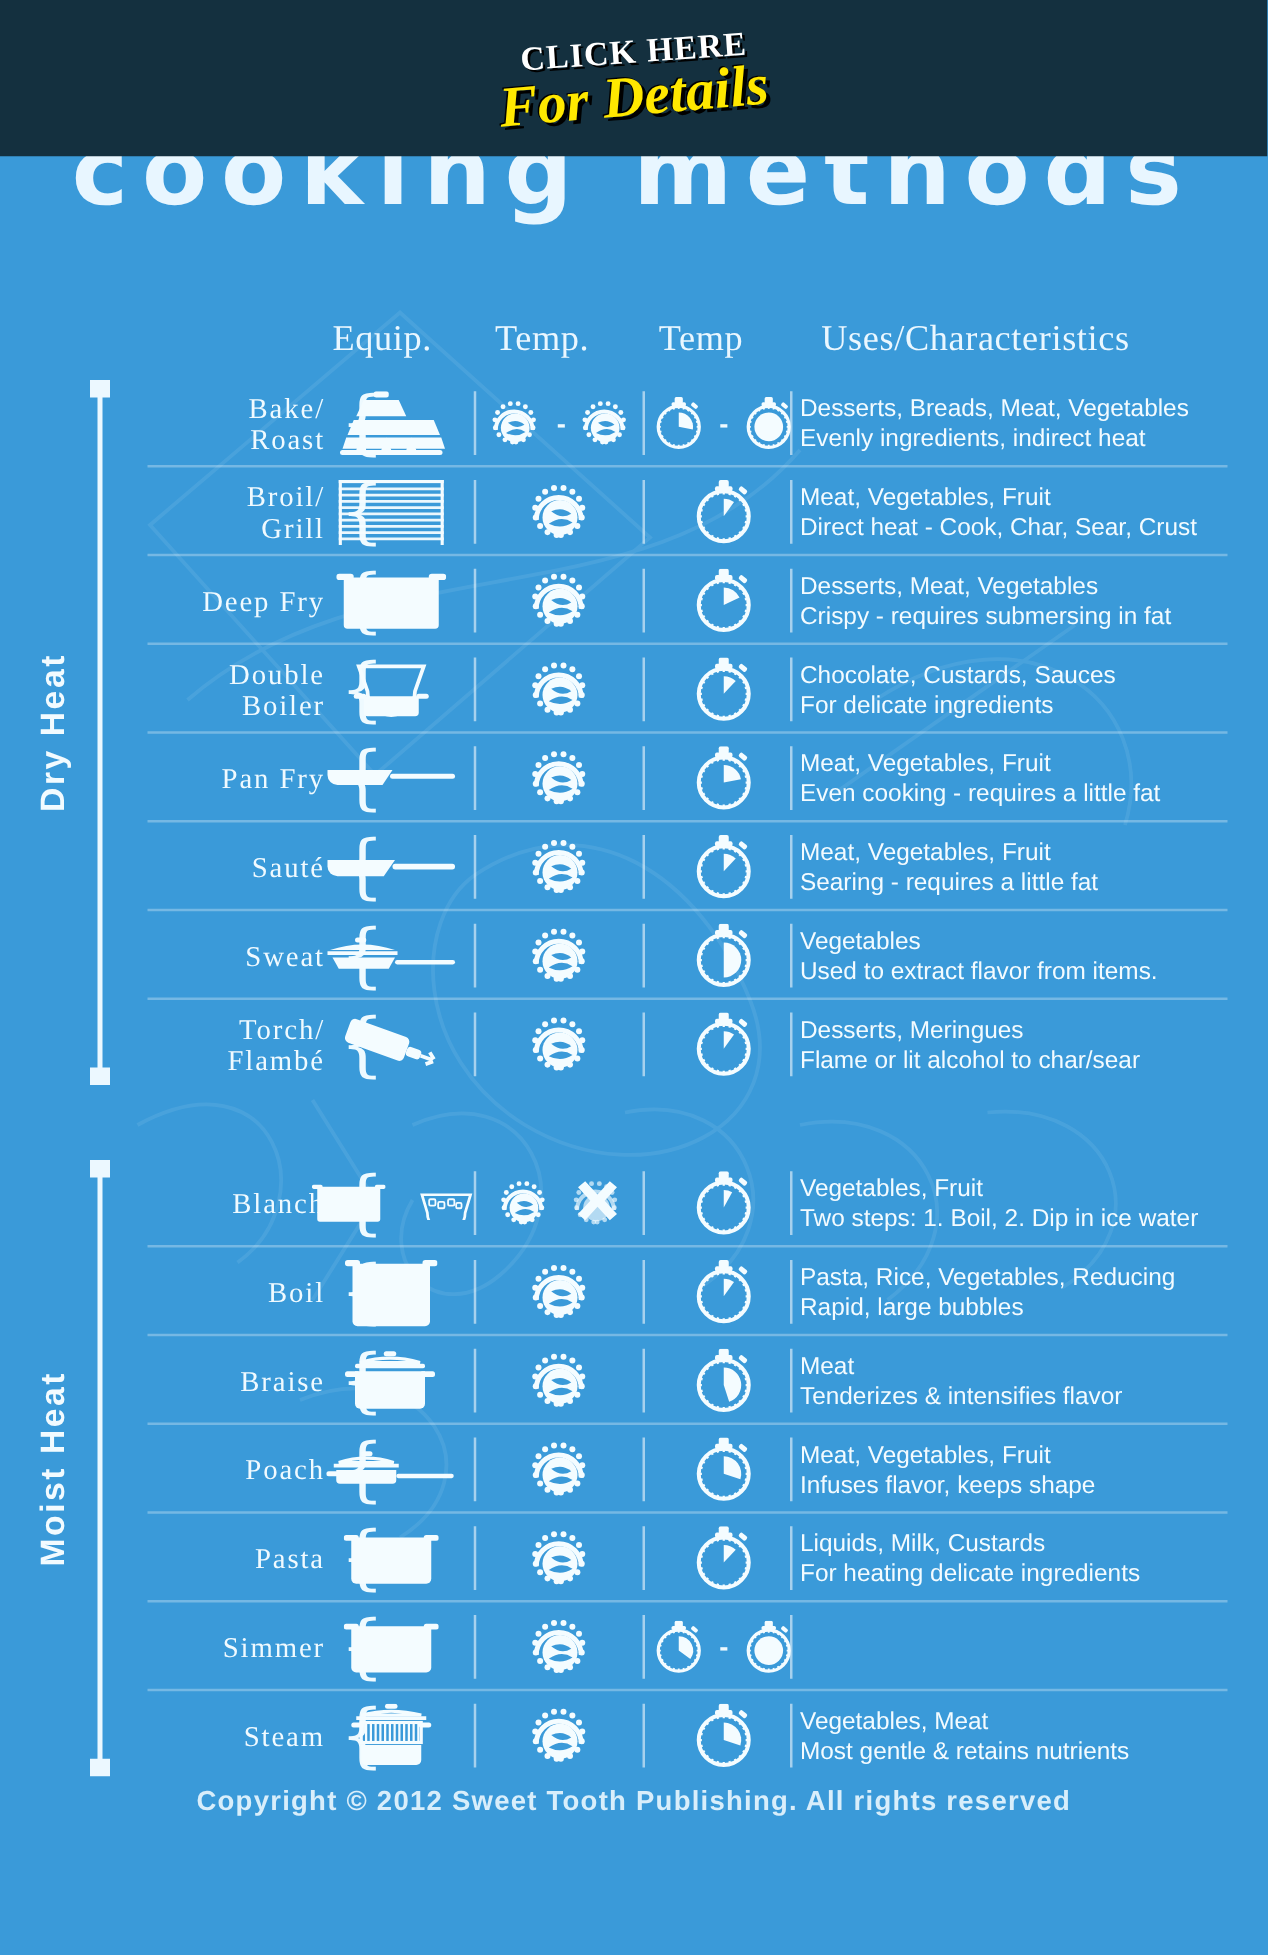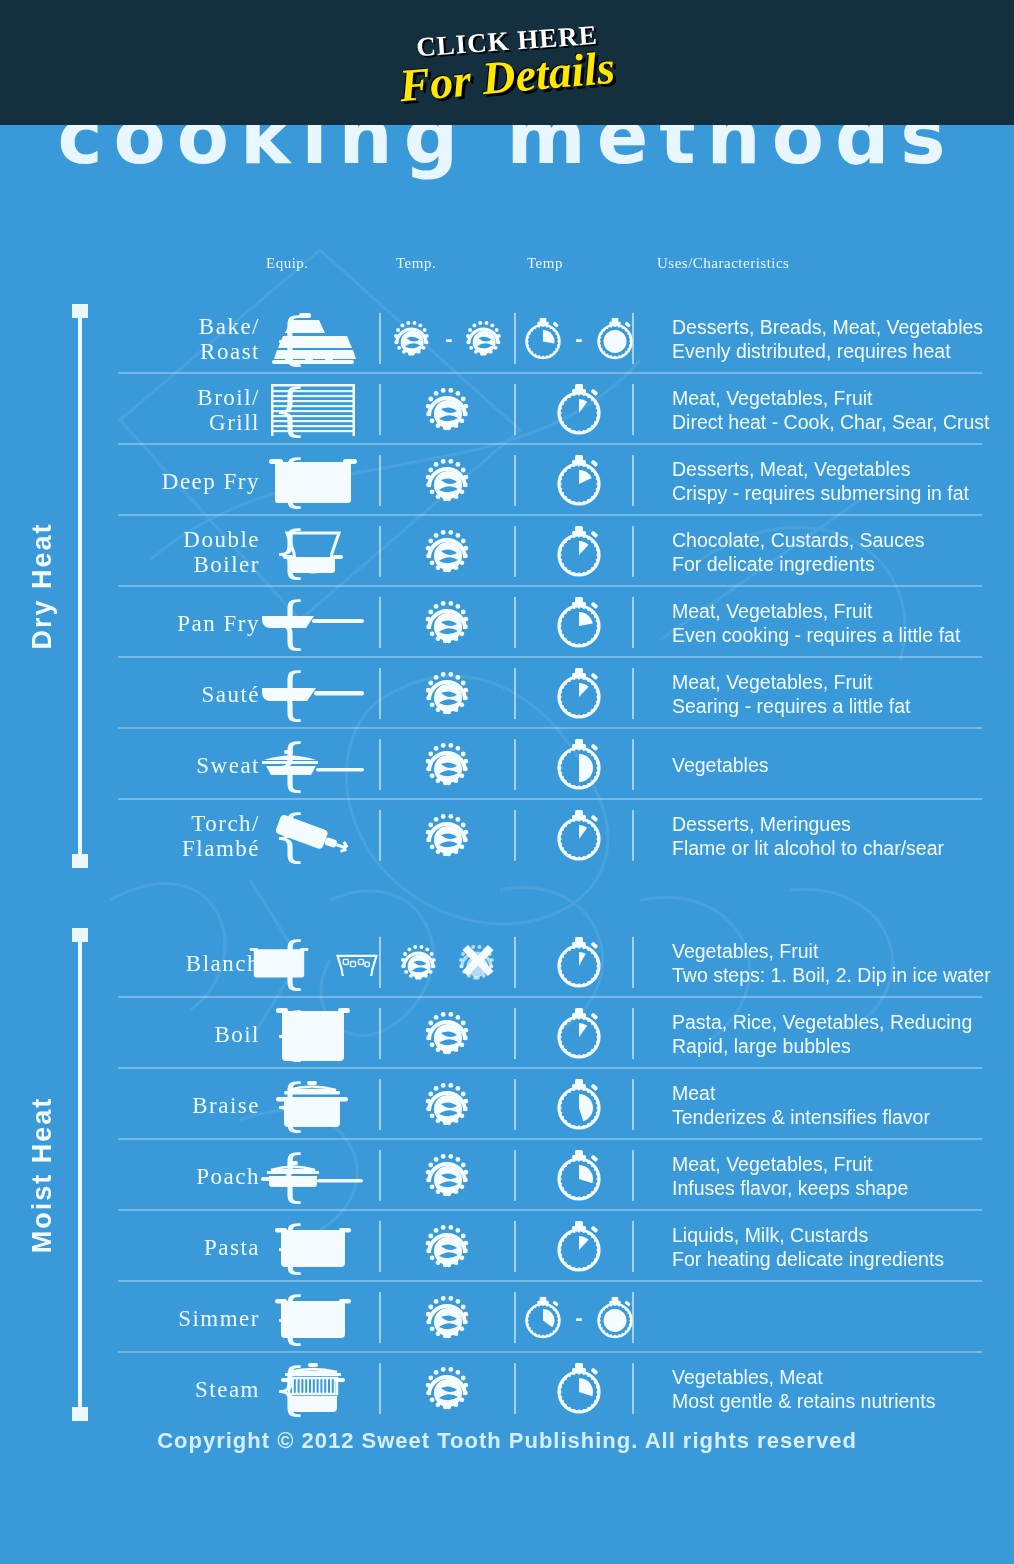--- a/index.html
+++ b/index.html
@@ -57,21 +57,21 @@
   }
 
   
   #header-row {
     position:absolute; top:255px; left:0; width:1014px; height:34px;
     z-index:6;
   }
   .hdr {
     position:absolute;
     font-family:"Liberation Serif", serif;
-    font-size:15px;
+    font-size:29px;
     color:#eaf7ff;
     letter-spacing:.5px;
     white-space:nowrap;
   }
   #hdr-equip { left:266px; }
   #hdr-temp  { left:396px; }
   #hdr-time  { left:527px; }
   #hdr-uses  { left:657px; }
 
   
@@ -141,21 +141,20 @@
     background:rgba(255,255,255,.55);
   }
   .vd1 { left:279px; }
   .vd2 { left:414px; }
   .vd3 { left:532px; }
 
   .desc-l1, .desc-l2 {
     font-family:"Liberation Sans", sans-serif;
     color:#f3fbff;
     white-space:nowrap;
-    margin-left:32px;
   }
   .desc-l1 { font-size:19.5px; line-height:24px; }
   .desc-l2 { font-size:19.5px; line-height:24px; }
 
   .dash {
     font-family:"Liberation Sans", sans-serif;
     font-size:22px; font-weight:bold; color:#eefaff;
     line-height:1;
   }
 
@@ -343,21 +342,21 @@
             <line class="ln" stroke-width="1.8" x1="9.1" y1="24.5" x2="6.2" y2="23.7"></line>
             <line class="ln" stroke-width="1.8" x1="10.8" y1="20.3" x2="8.2" y2="18.8"></line>
             <line class="ln" stroke-width="1.8" x1="13.6" y1="16.6" x2="11.5" y2="14.5"></line>
             <line class="ln" stroke-width="1.8" x1="17.2" y1="13.8" x2="15.7" y2="11.2"></line>
             <line class="ln" stroke-width="1.8" x1="21.5" y1="12.1" x2="20.7" y2="9.2"></line>
             <circle class="st" cx="26" cy="29" r="14"></circle>
           </svg></span>
       </div>
       <div class="cell c-desc">
         <div class="desc-l1">Desserts, Breads, Meat, Vegetables</div>
-        <div class="desc-l2">Evenly distributed, requires heat</div>
+        <div class="desc-l2">Evenly ingredients, indirect heat</div>
       </div>
       <div class="sep"></div>
     </div>
     <div class="row" style="top: 374px;">
       <div class="rl"><span>Broil/</span><br><span>Grill</span></div>
       <div class="brace">{</div>
       <div class="vdiv vd1"></div>
       <div class="vdiv vd2"></div>
       <div class="vdiv vd3"></div>
       <div class="cell c-equip">
@@ -809,20 +808,21 @@
             <line class="ln" stroke-width="1.8" x1="9.1" y1="24.5" x2="6.2" y2="23.7"></line>
             <line class="ln" stroke-width="1.8" x1="10.8" y1="20.3" x2="8.2" y2="18.8"></line>
             <line class="ln" stroke-width="1.8" x1="13.6" y1="16.6" x2="11.5" y2="14.5"></line>
             <line class="ln" stroke-width="1.8" x1="17.2" y1="13.8" x2="15.7" y2="11.2"></line>
             <line class="ln" stroke-width="1.8" x1="21.5" y1="12.1" x2="20.7" y2="9.2"></line>
             <path class="st" d="M26 29 L26 15 A14 14 0 0 1 26.00 43.00 Z"></path>
           </svg></span>
       </div>
       <div class="cell c-desc">
         <div class="desc-l1">Vegetables</div>
+        <div class="desc-l2">Used to extract flavor from items.</div>
       </div>
       <div class="sep"></div>
     </div>
     <div class="row last" style="top: 800px;">
       <div class="rl"><span>Torch/</span><br><span>Flambé</span></div>
       <div class="brace">{</div>
       <div class="vdiv vd1"></div>
       <div class="vdiv vd2"></div>
       <div class="vdiv vd3"></div>
       <div class="cell c-equip">

